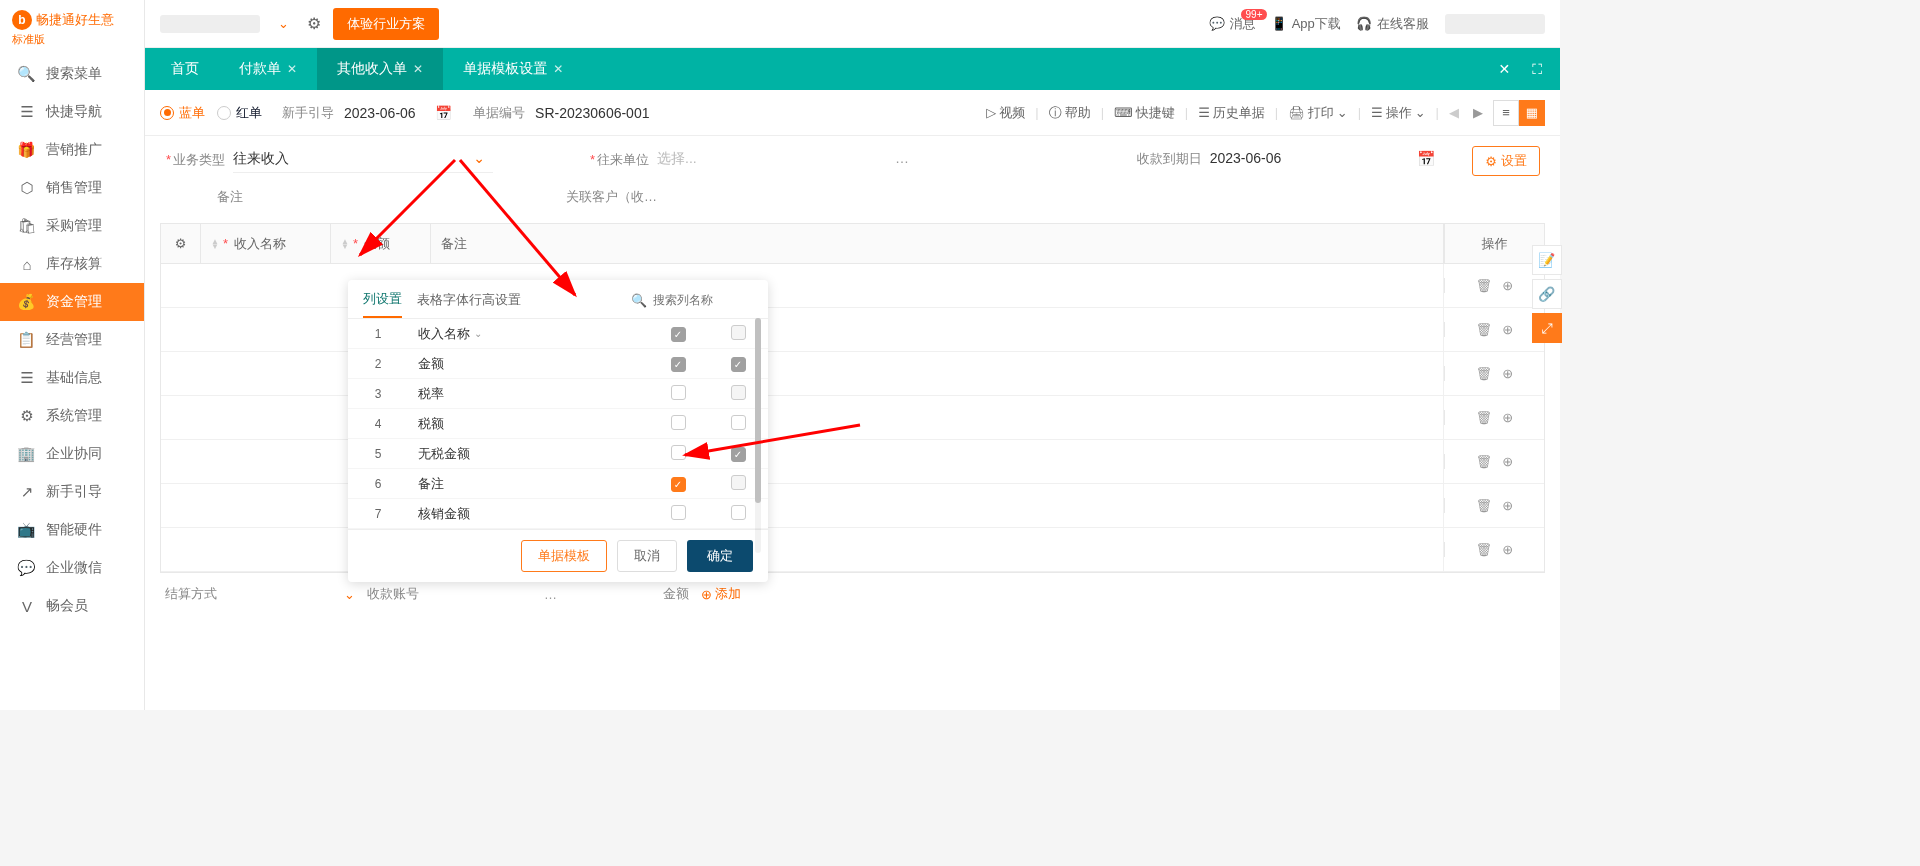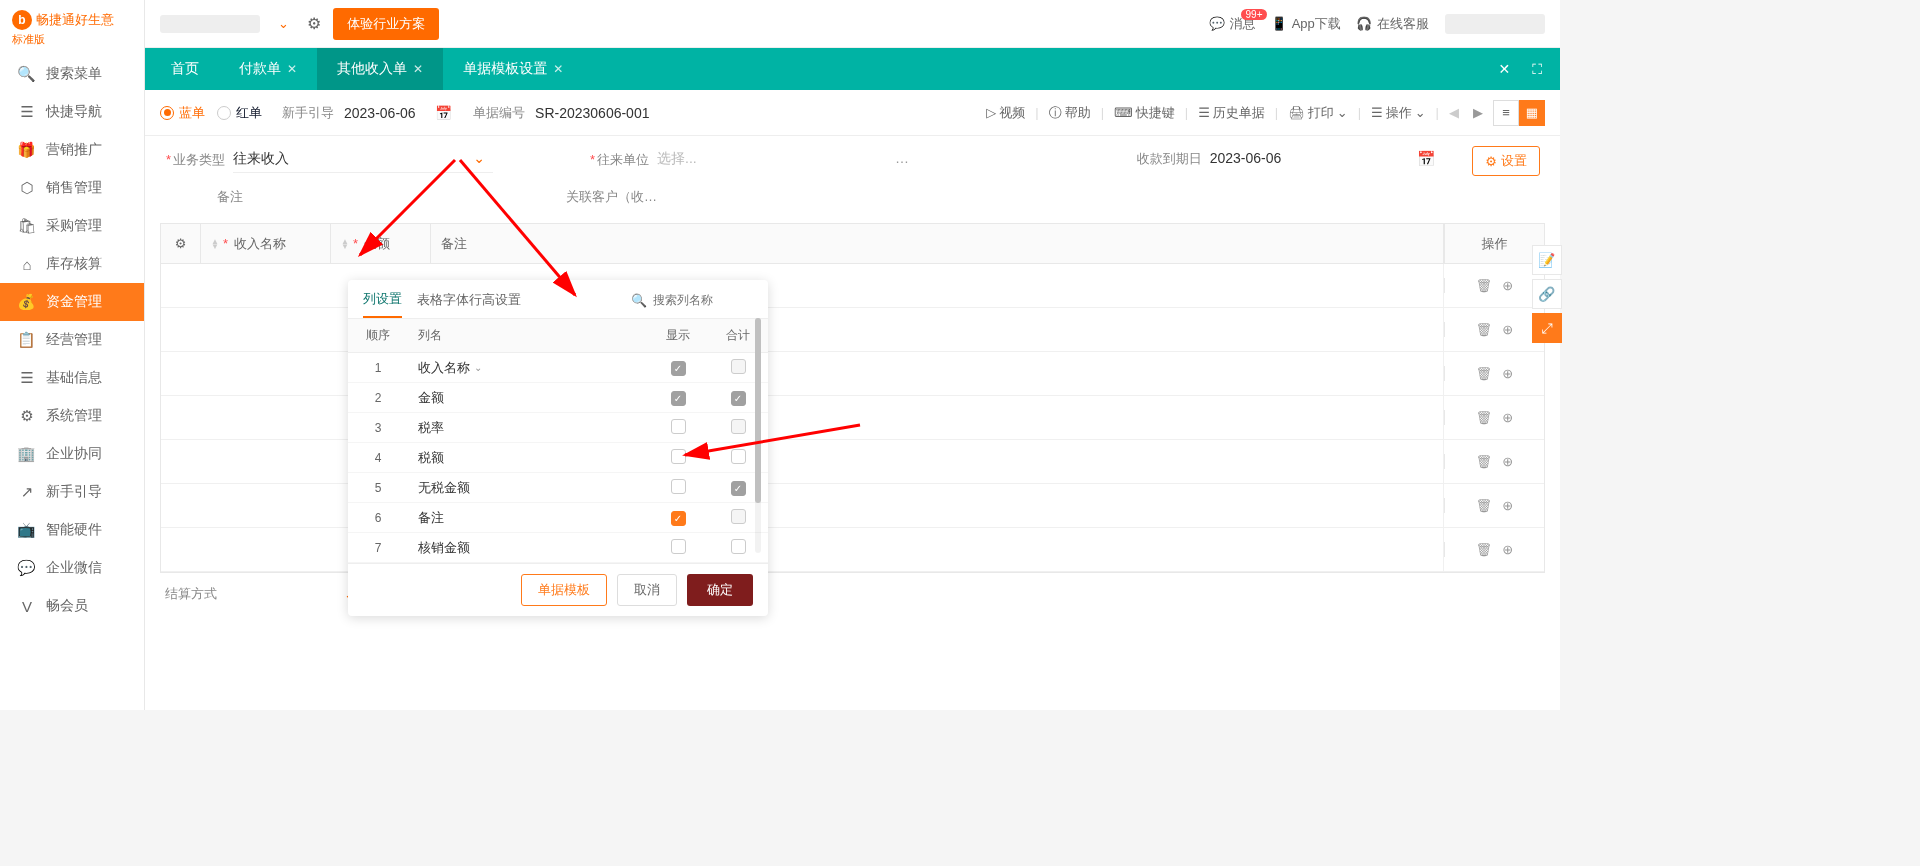--- a/index.html
+++ b/index.html
@@ -111,21 +111,21 @@
     .pt-sum { width: 60px; text-align: center; }
     .pt-header > div { padding: 8px 0; font-size: 12px; color: #666; }
     .pt-header .pt-name { padding-left: 10px; }
     .chk { width: 15px; height: 15px; border: 1px solid #ccc; border-radius: 3px; display: inline-flex; align-items: center; justify-content: center; background: #fff; cursor: pointer; }
     .chk.checked { background: #a0a0a0; border-color: #a0a0a0; color: #fff; font-size: 10px; }
     .chk.checked-orange { background: #ff7a1a; border-color: #ff7a1a; color: #fff; font-size: 10px; }
     .chk.disabled { background: #f5f5f5; }
     .popup-footer { display: flex; justify-content: flex-end; gap: 10px; padding: 10px 15px; border-top: 1px solid #eee; }
     .btn-outline { border: 1px solid #ddd; background: #fff; color: #666; padding: 6px 16px; border-radius: 3px; cursor: pointer; font-size: 13px; }
     .btn-outline.orange-text { border-color: #ff7a1a; color: #ff7a1a; }
-    .btn-fill-orange { background: #7f1d1d; color: #fff; border: none; padding: 6px 20px; border-radius: 3px; cursor: pointer; font-size: 13px; }
+    .btn-fill-orange { background: #0c4a6e; color: #fff; border: none; padding: 6px 20px; border-radius: 3px; cursor: pointer; font-size: 13px; }
     
     
     .arrow { position: absolute; z-index: 200; pointer-events: none; }
     
     
     .float-btns { position: absolute; right: -2px; top: 245px; display: flex; flex-direction: column; gap: 4px; z-index: 50; }
     .float-btn { width: 30px; height: 30px; background: #fff; border: 1px solid #e8e8e8; display: flex; align-items: center; justify-content: center; color: #666; cursor: pointer; font-size: 14px; }
     .float-btn.orange { background: #ff7a1a; color: #fff; border-color: #ff7a1a; }
     
     .scroll-track { position: absolute; right: 6px; top: 318px; width: 6px; height: 235px; background: rgba(0,0,0,0.05); border-radius: 3px; z-index: 101; }
@@ -428,26 +428,20 @@
     <div class="popup">
       <div class="popup-tabs">
         <div class="popup-tab active">列设置</div>
         <div class="popup-tab">表格字体行高设置</div>
         <div class="popup-search">
           <span>🔍</span>
           <input type="text" placeholder="搜索列名称" style="">
         </div>
       </div>
       <div class="popup-table">
-        <div class="pt-header">
-          <div class="pt-seq">顺序</div>
-          <div class="pt-name">列名</div>
-          <div class="pt-show">显示</div>
-          <div class="pt-sum">合计</div>
-        </div>
         <div id="popup-rows">
             <div class="pt-row">
     <div class="pt-seq">1</div>
     <div class="pt-name">收入名称 <span style="color:#999;font-size:10px;">⌄</span></div>
     <div class="pt-show"><span class="chk checked">✓</span></div>
     <div class="pt-sum"><span class="chk disabled"></span></div>
             </div>
             <div class="pt-row">
     <div class="pt-seq">2</div>
     <div class="pt-name">金额</div>

